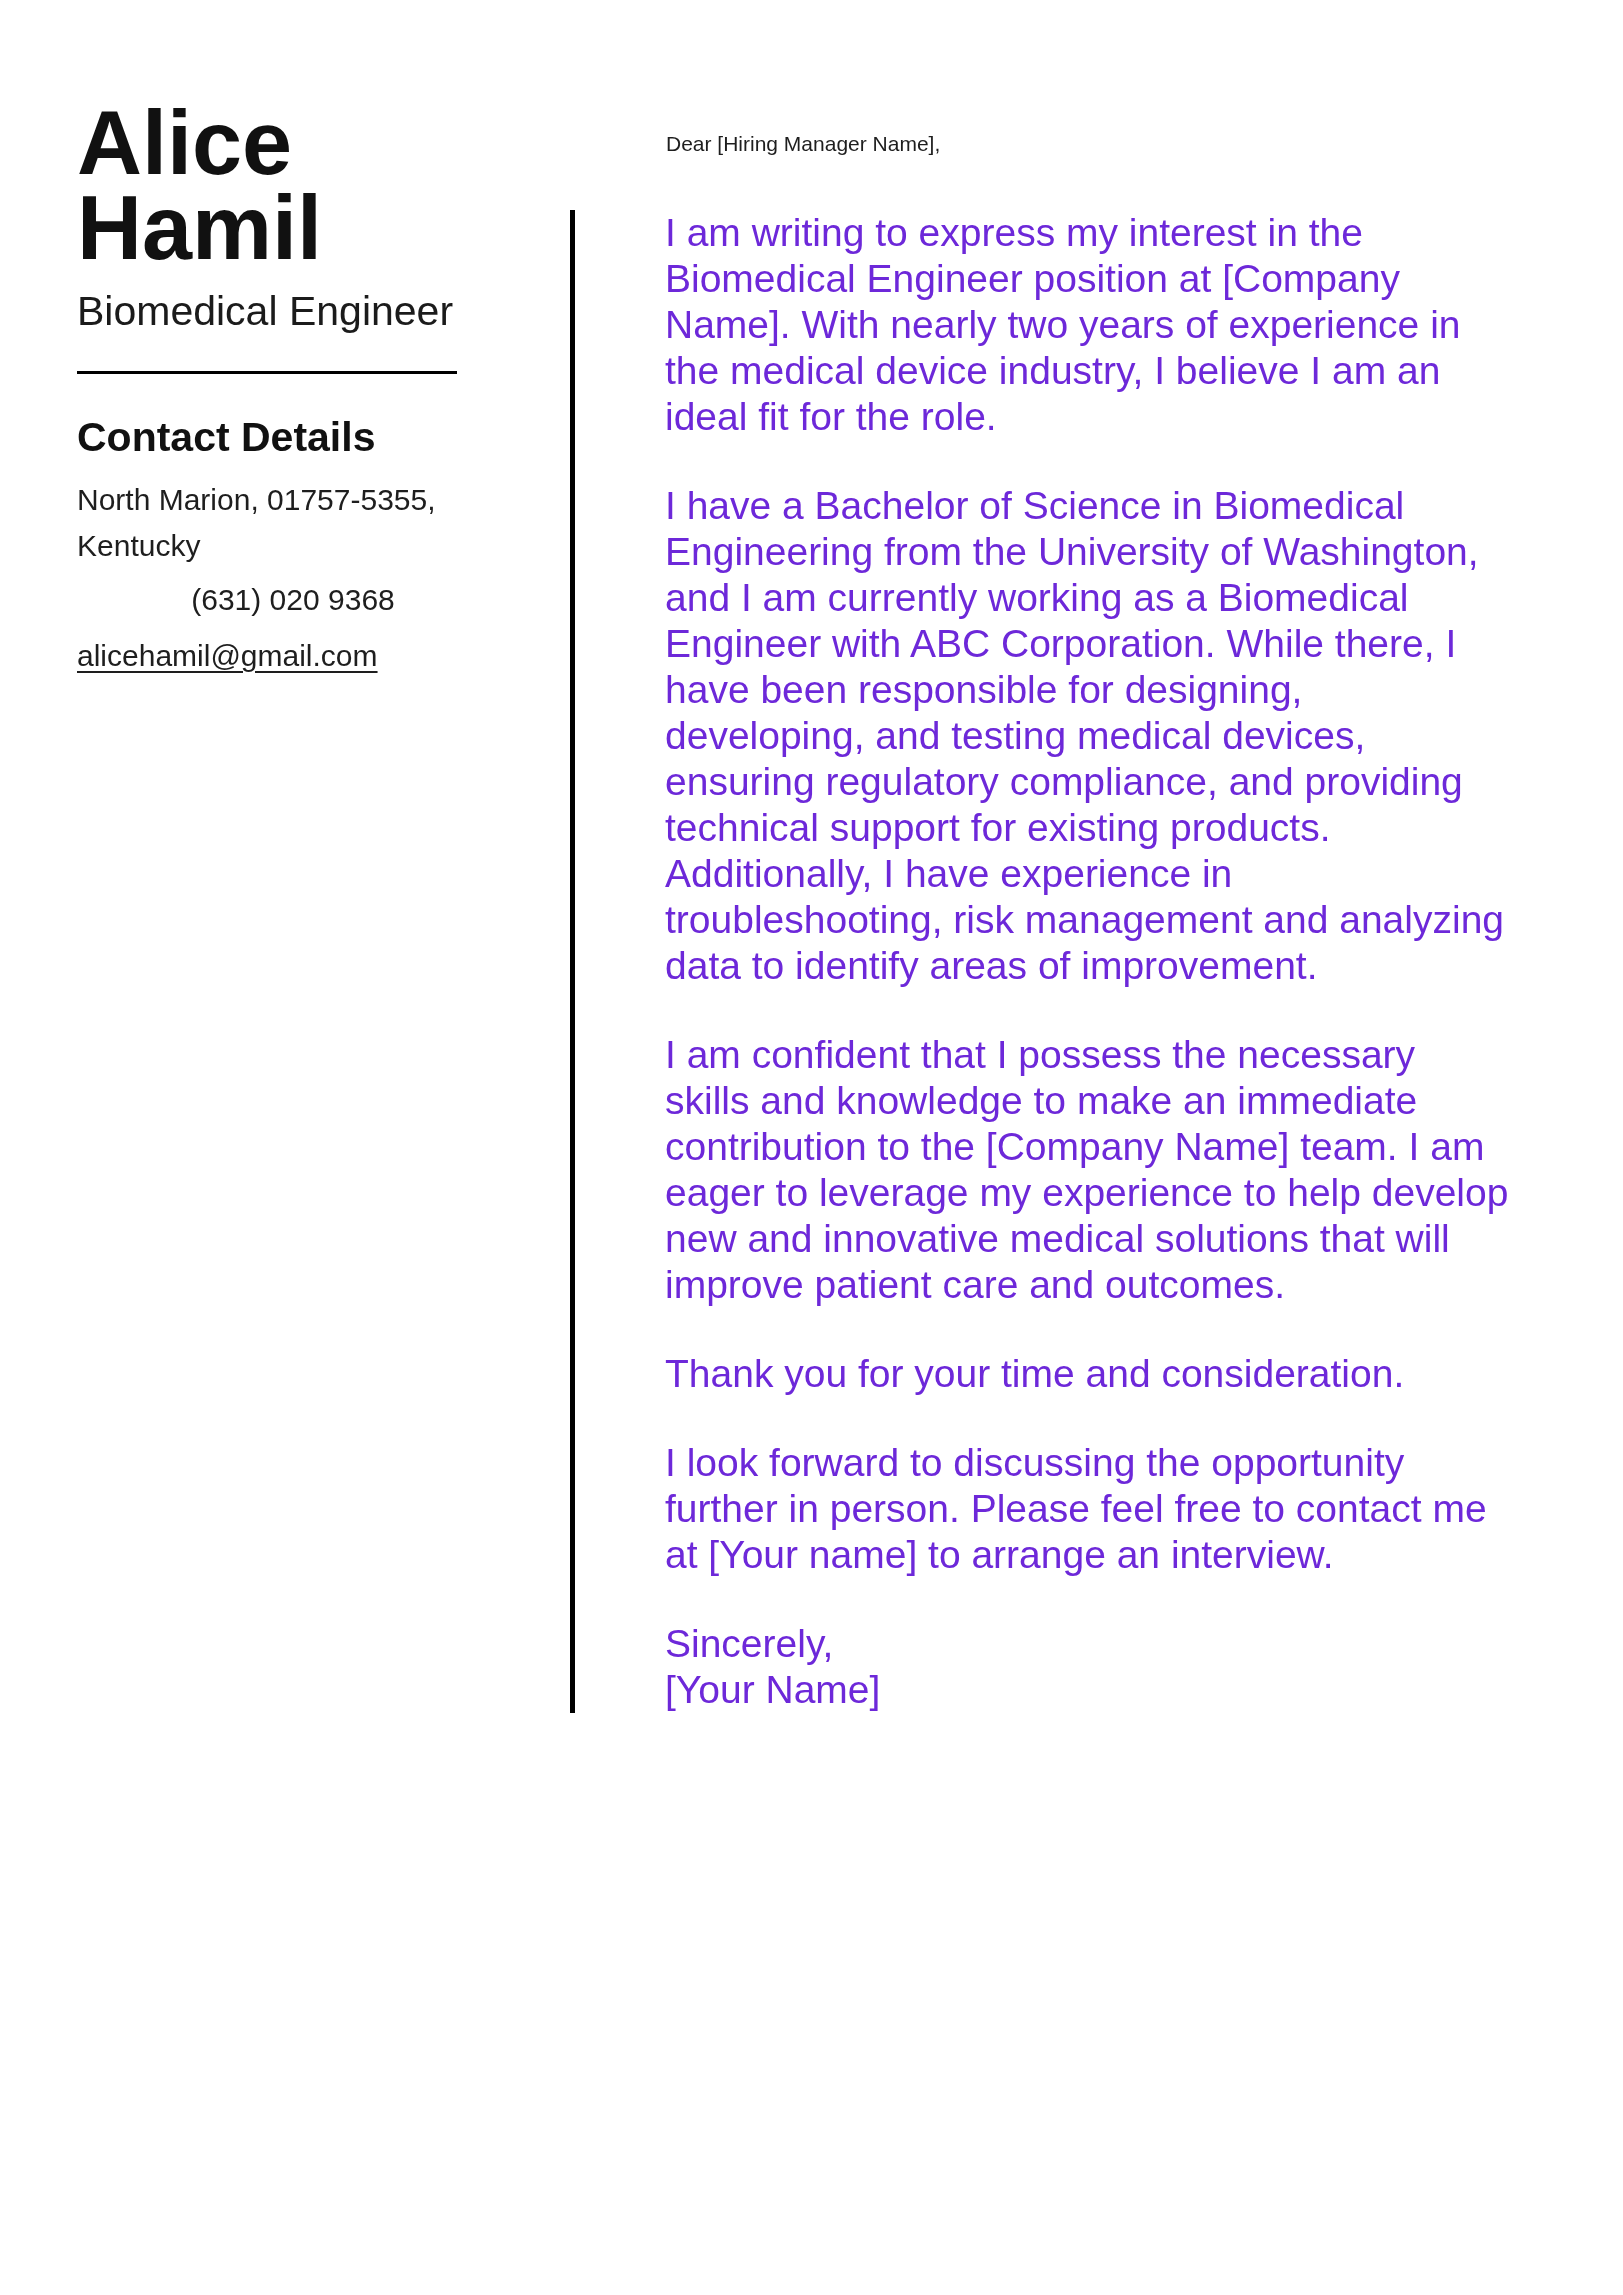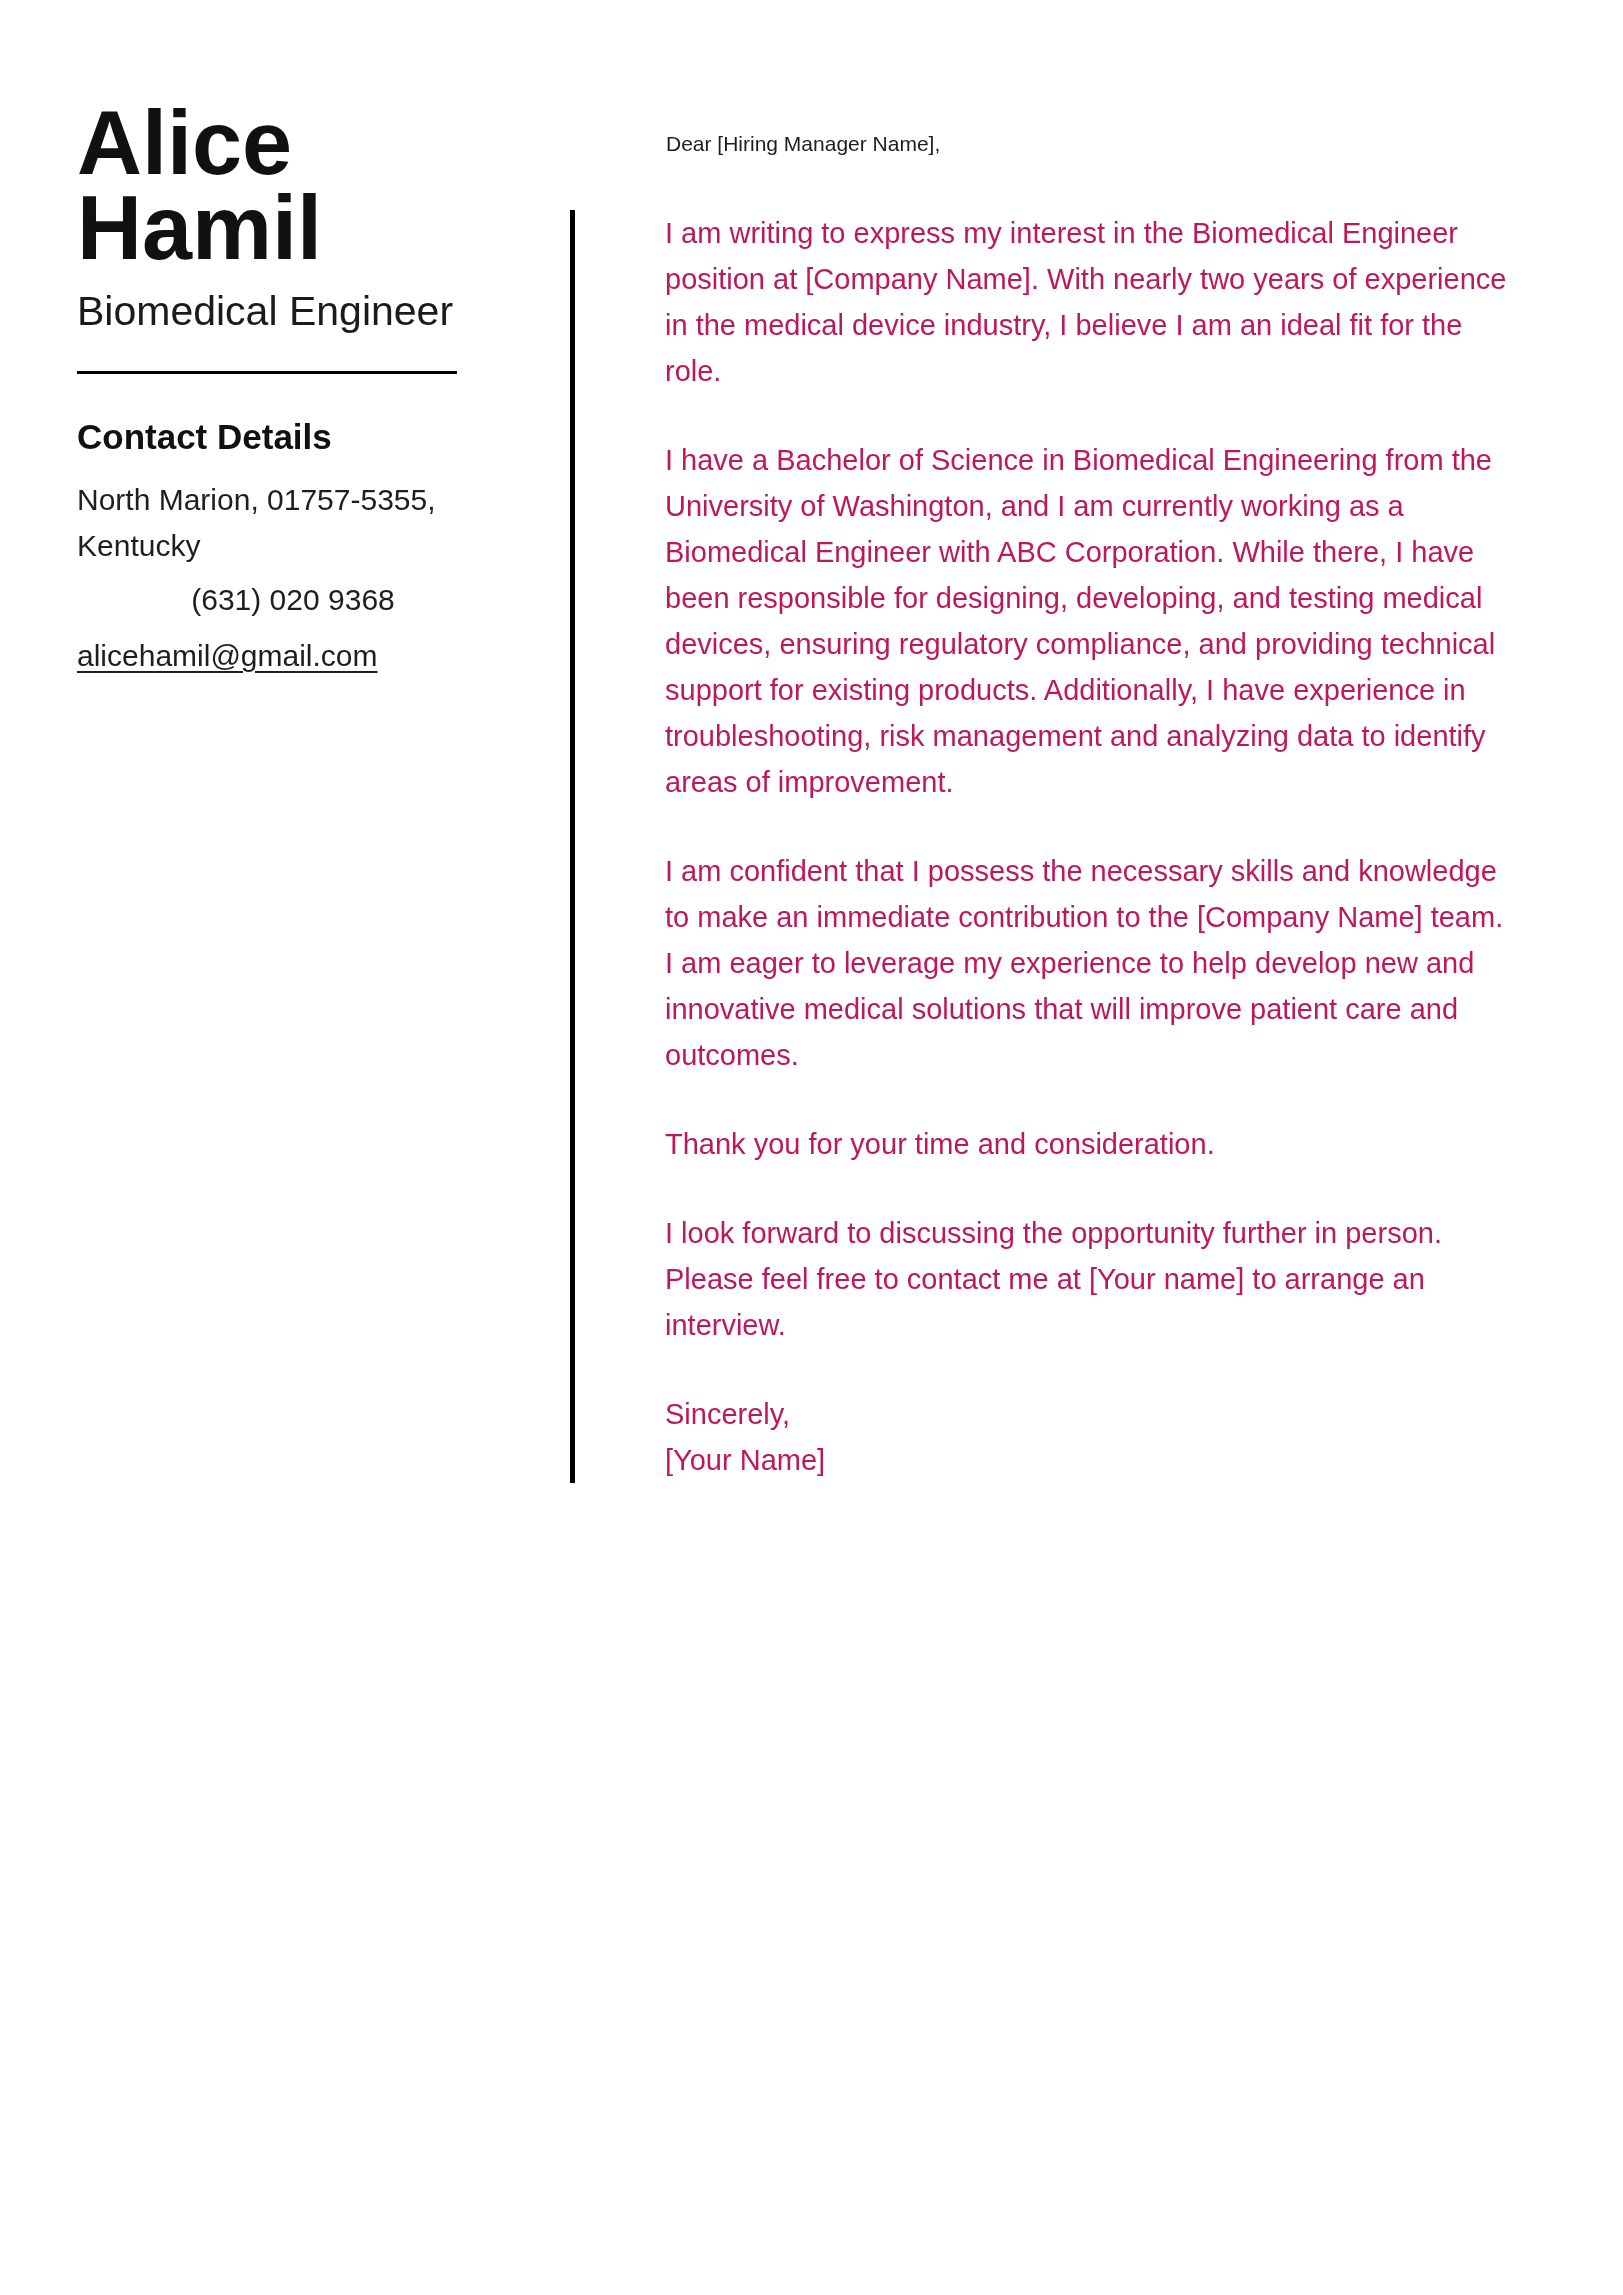--- a/index.html
+++ b/index.html
@@ -38,21 +38,21 @@
     color: #1b1b1b;
   }
   .sidebar-rule {
     margin-top: 34px;
     width: 380px;
     height: 3.3px;
     background: #000000;
   }
   .contact-heading {
     margin-top: 40px;
-    font-size: 35px;
+    font-size: 41px;
     line-height: 46px;
     font-weight: 700;
     color: #111111;
   }
   .contact-item { font-size: 30px; line-height: 46px; color: #1e1e1e; }
   .contact-address { margin-top: 17px; }
   .contact-phone   { margin-top: 7.9px; text-align: center; }
   .contact-email   { margin-top: 9.8px; }
   .contact-email a {
     color: #1e1e1e;
@@ -74,24 +74,24 @@
     line-height: 46px;
     margin-bottom: 43px;
     color: #1e1e1e;
   }
   .letter-body {
     border-left: 5.2px solid #000000;
     padding-left: 90px;
     width: 940px;
   }
   .letter-body p {
-    font-size: 29px;
+    font-size: 39px;
     line-height: 46px;
     margin-bottom: 43px;
-    color: #be185d;
+    color: #6d28d9;
   }
   .letter-body p:last-child { margin-bottom: 0; }
 </style>
 </head>
 <body>
 
 <div class="page">
 
   <aside class="sidebar">
     <h1 class="name">

